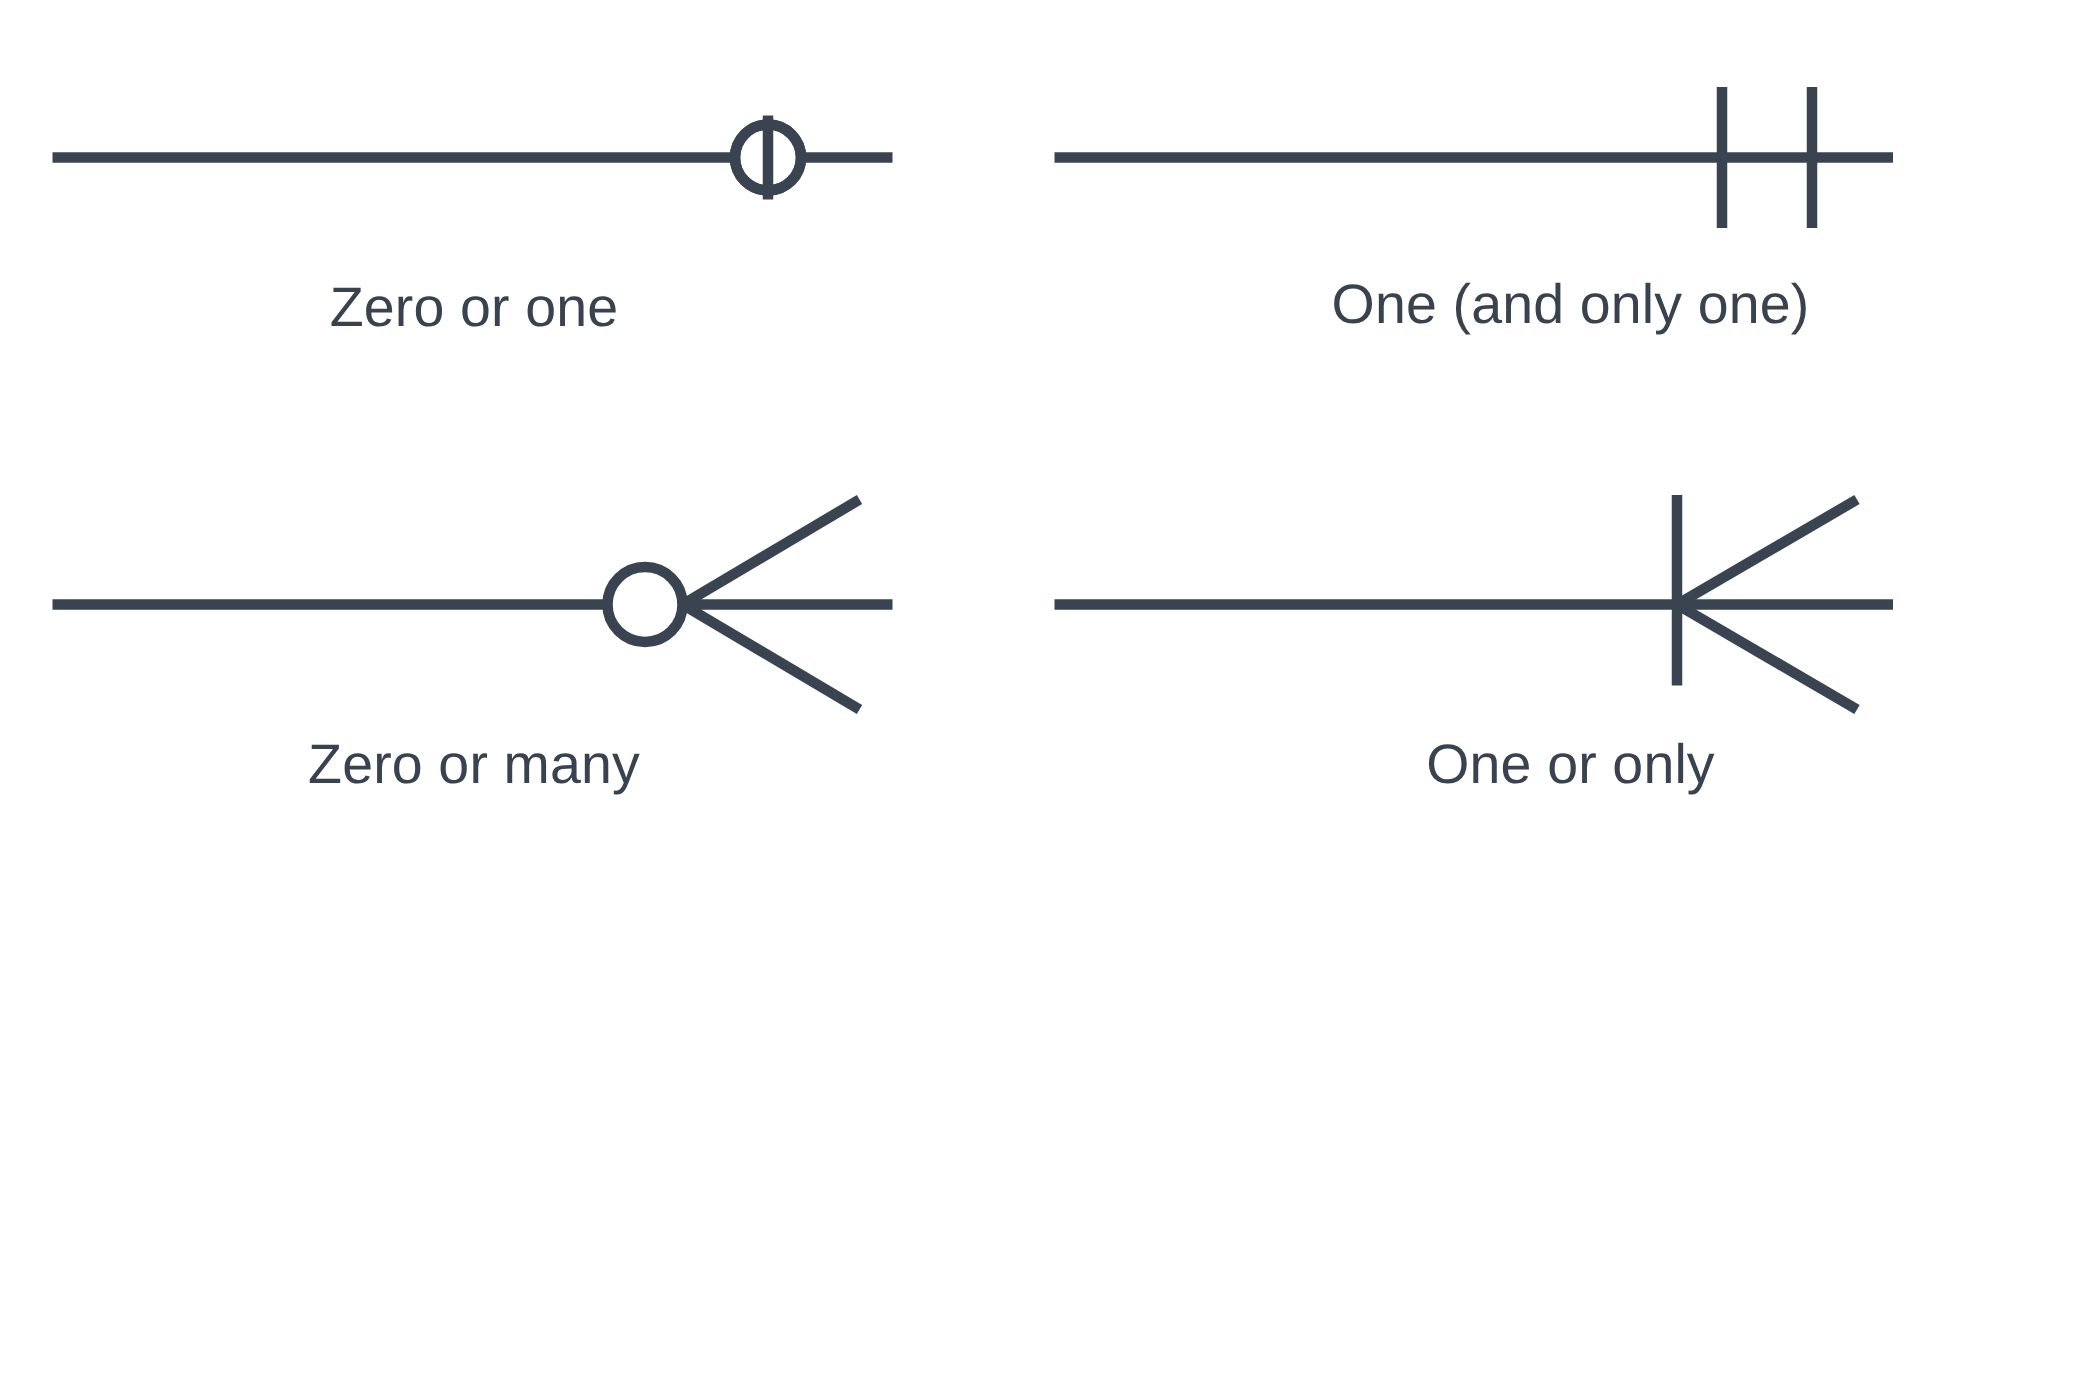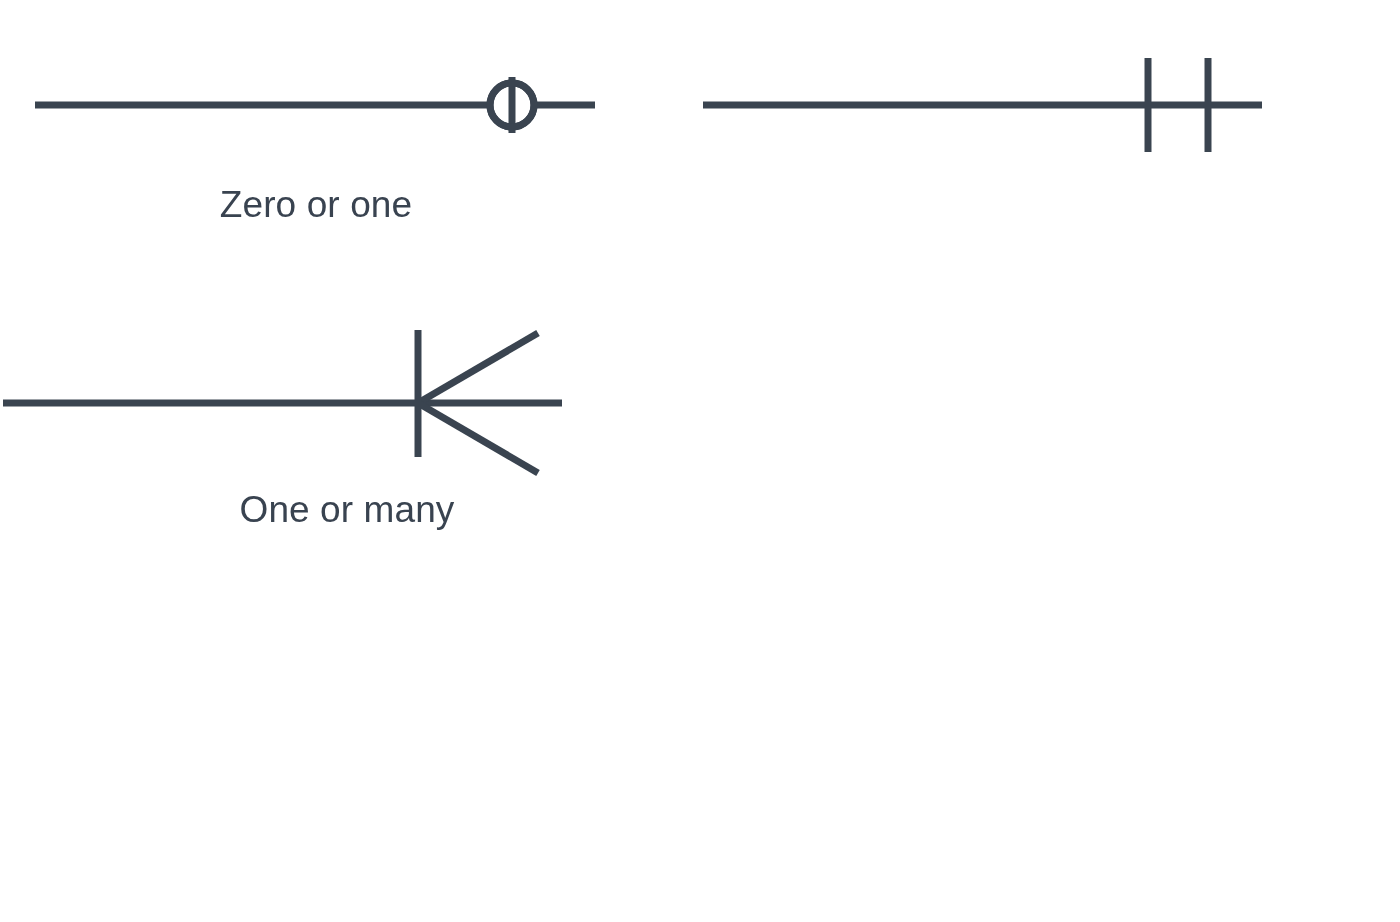--- a/index.html
+++ b/index.html
@@ -84,30 +84,44 @@
   <div class="notation-cell col-right row-2">
     <div class="symbol-area">
       <svg viewBox="0 0 700 190" xmlns="http://www.w3.org/2000/svg">
         <g fill="none" stroke="#3a4450" stroke-width="7" stroke-linecap="butt">
           <line x1="3" y1="105" x2="562" y2="105"></line>
           <line x1="448" y1="58" x2="448" y2="152"></line>
           <line x1="508" y1="58" x2="508" y2="152"></line>
         </g>
       </svg>
     </div>
+    <div class="notation-label">One (and only one)</div>
   </div>
 
+  <div class="notation-cell col-left row-3">
+    <div class="symbol-area">
+      <svg viewBox="0 0 700 190" xmlns="http://www.w3.org/2000/svg">
+        <g fill="none" stroke="#3a4450" stroke-width="7" stroke-linecap="butt">
+          <line x1="35" y1="96" x2="595" y2="96"></line>
+          <line x1="455" y1="96" x2="573" y2="26"></line>
+          <line x1="455" y1="96" x2="573" y2="166"></line>
+          <circle cx="430" cy="96" r="25" fill="#ffffff"></circle>
+        </g>
+      </svg>
+    </div>
+    <div class="notation-label">Zero or many</div>
+  </div>
 
   <div class="notation-cell col-right row-3">
     <div class="symbol-area">
       <svg viewBox="0 0 700 190" xmlns="http://www.w3.org/2000/svg">
         <g fill="none" stroke="#3a4450" stroke-width="7" stroke-linecap="butt">
           <line x1="3" y1="96" x2="562" y2="96"></line>
           <line x1="418" y1="96" x2="538" y2="26"></line>
           <line x1="418" y1="96" x2="538" y2="166"></line>
           <line x1="418" y1="23" x2="418" y2="150"></line>
         </g>
       </svg>
     </div>
-    <div class="notation-label">One or many</div>
+    <div class="notation-label">One or only</div>
   </div>
 
 </div>
 
 </body></html>

